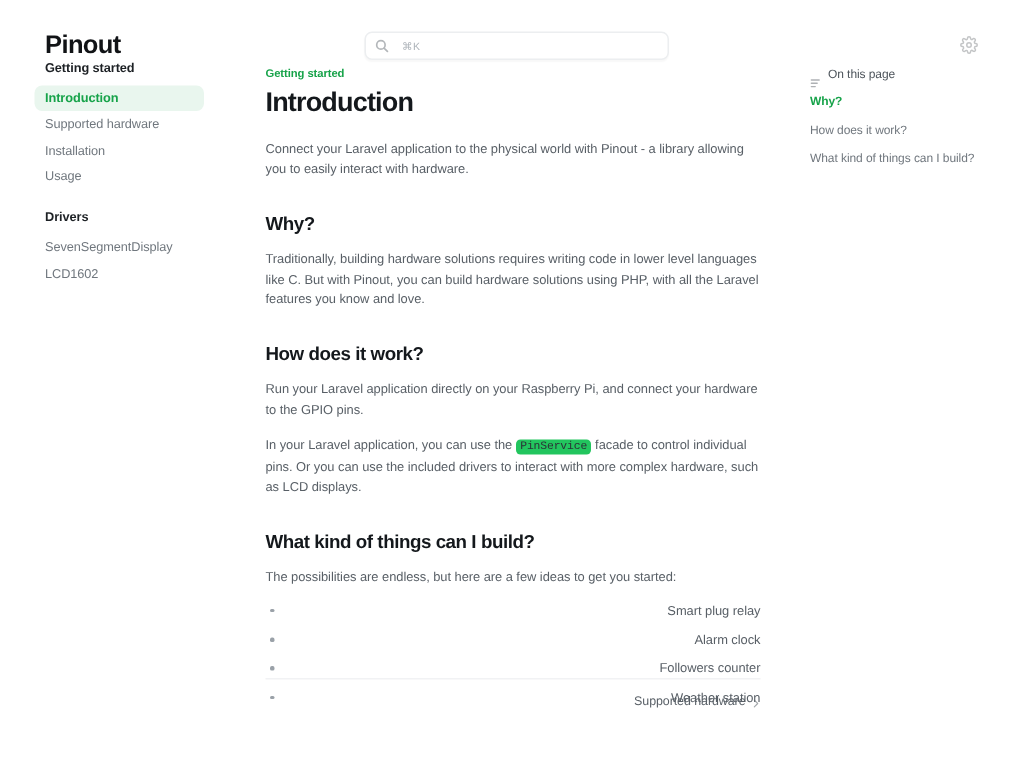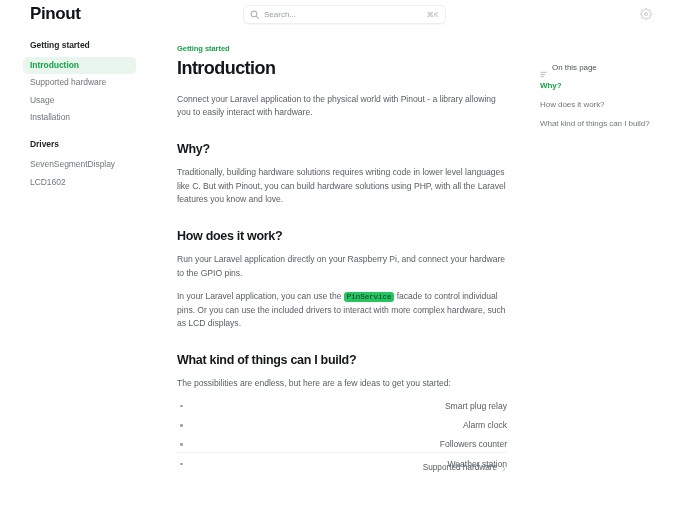--- a/index.html
+++ b/index.html
@@ -16,21 +16,21 @@
     position: relative;
     width: 688px;
     height: 512px;
     overflow: hidden;
     background: #ffffff;
   }
 
   
   .topbar {
     position: absolute;
-    top: 0; left: 0;
+    top: 16px; left: 0;
     width: 688px;
     height: 29px;
     display: flex;
     align-items: center;
     background: #ffffff;
   }
 
   .brand {
     position: absolute;
     left: 30px;
@@ -235,21 +235,21 @@
     gap: 4px;
     cursor: pointer;
     letter-spacing: -0.05px;
   }
   .chev { width: 6px; height: 6px; opacity: .55; display: block; }
 
   
   .toc {
     position: absolute;
     left: 540px;
-    top: 63px;
+    top: 45px;
     width: 140px;
   }
 
   .toc-head {
     display: flex;
     align-items: center;
     gap: 5px;
     margin-bottom: 9px;
   }
   .toc-list-icon { width: 7px; height: 7px; opacity: .45; display: block; }
@@ -280,40 +280,39 @@
 
     <div class="brand">Pinout</div>
 
     <div class="searchwrap">
       <span class="search-icon">
         <svg viewBox="0 0 16 16" fill="none" stroke="#6a7178" stroke-width="2">
           <circle cx="7" cy="7" r="5"></circle>
           <line x1="11" y1="11" x2="15" y2="15" stroke-linecap="round"></line>
         </svg>
       </span>
-      <input class="search-input" type="text" placeholder="Search..." style="">
       <span class="kbd">⌘K</span>
     </div>
 
     <div class="gear-btn">
       <svg viewBox="0 0 24 24" fill="none" stroke="#2b3136" stroke-width="2">
         <circle cx="12" cy="12" r="3"></circle>
         <path d="M19.4 15a1.6 1.6 0 0 0 .3 1.8l.1.1a2 2 0 1 1-2.8 2.8l-.1-.1a1.6 1.6 0 0 0-1.8-.3 1.6 1.6 0 0 0-1 1.5V21a2 2 0 1 1-4 0v-.1A1.6 1.6 0 0 0 9 19.4a1.6 1.6 0 0 0-1.8.3l-.1.1a2 2 0 1 1-2.8-2.8l.1-.1a1.6 1.6 0 0 0 .3-1.8 1.6 1.6 0 0 0-1.5-1H3a2 2 0 1 1 0-4h.1A1.6 1.6 0 0 0 4.6 9a1.6 1.6 0 0 0-.3-1.8l-.1-.1a2 2 0 1 1 2.8-2.8l.1.1a1.6 1.6 0 0 0 1.8.3H9a1.6 1.6 0 0 0 1-1.5V3a2 2 0 1 1 4 0v.1a1.6 1.6 0 0 0 1 1.5 1.6 1.6 0 0 0 1.8-.3l.1-.1a2 2 0 1 1 2.8 2.8l-.1.1a1.6 1.6 0 0 0-.3 1.8V9a1.6 1.6 0 0 0 1.5 1H21a2 2 0 1 1 0 4h-.1a1.6 1.6 0 0 0-1.5 1z"></path>
       </svg>
     </div>
   </div>
 
   <nav class="sidebar">
 
     <div class="nav-group">
       <div class="nav-group-title">Getting started</div>
       <a class="nav-item active">Introduction</a>
       <a class="nav-item">Supported hardware</a>
+      <a class="nav-item">Installation</a>
       <a class="nav-item">Usage</a>
-      <a class="nav-item">Installation</a>
     </div>
 
     <div class="nav-group">
       <div class="nav-group-title">Drivers</div>
       <a class="nav-item">SevenSegmentDisplay</a>
       <a class="nav-item">LCD1602</a>
     </div>
   </nav>
 
   <main class="content">

